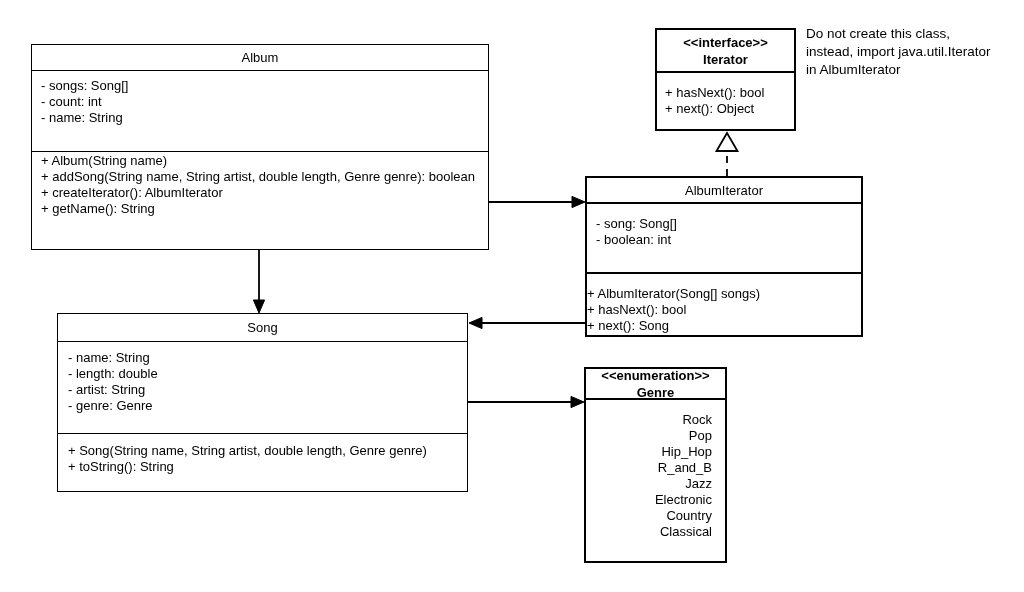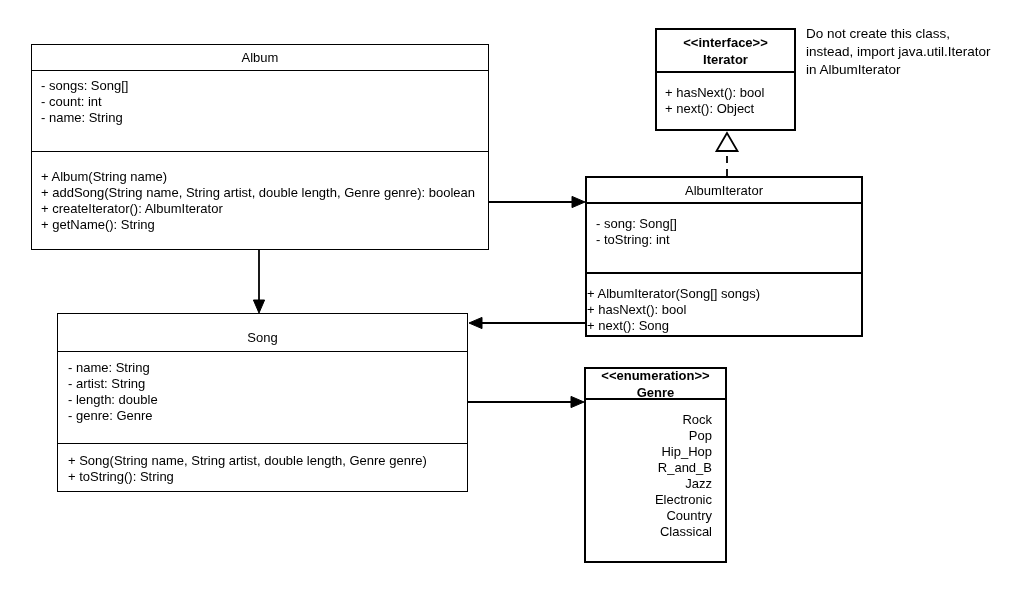--- a/index.html
+++ b/index.html
@@ -25,33 +25,33 @@
   }
   .uml-section.sep{border-top:1.5px solid #000000;}
   .thick .uml-section.sep{border-top-width:2px;}
   .uml-section.grow{flex:1 1 auto;}
   .uml-line{line-height:16px;white-space:nowrap;}
 
   
   #box-album{left:31px;top:44px;width:458px;height:206px;}
   #box-album .uml-title{height:26px;}
   #box-album .attrs{height:80px;padding:7px 9px;}
-  #box-album .methods{padding:17px 9px;}
+  #box-album .methods{padding:1px 9px;}
 
   #box-iterator{left:655px;top:28px;width:141px;height:103px;}
   #box-iterator .uml-title{height:43px;}
   #box-iterator .methods{padding:12px 8px;}
 
   #box-albumiterator{left:585px;top:176px;width:278px;height:161px;}
   #box-albumiterator .uml-title{height:26px;}
   #box-albumiterator .attrs{height:68px;padding:12px 9px;}
   #box-albumiterator .methods{padding:12px 0;}
 
   #box-song{left:57px;top:313px;width:411px;height:179px;}
-  #box-song .uml-title{height:28px;margin-top:10px;}
+  #box-song .uml-title{height:28px;}
   #box-song .attrs{height:91px;padding:8px 10px;}
   #box-song .methods{padding:9px 10px;}
 
   #box-genre{left:584px;top:367px;width:143px;height:196px;}
   #box-genre .uml-title{height:31px;}
   #box-genre .values{padding:12px 13px;text-align:right;}
 
   #note{
     position:absolute;left:806px;top:25px;width:232px;
     font-size:13.5px;line-height:18px;
@@ -114,35 +114,35 @@
     <div class="uml-section methods grow">
         <div class="uml-line">+ hasNext(): bool</div>
         <div class="uml-line">+ next(): Object</div>
       </div>
   </div>
 
   <div class="uml-box thick" id="box-albumiterator">
     <div class="uml-title">AlbumIterator</div>
     <div class="uml-section attrs">
         <div class="uml-line">- song: Song[]</div>
-        <div class="uml-line">- toString: int</div>
+        <div class="uml-line">- boolean: int</div>
       </div>
     <div class="uml-section methods sep grow">
         <div class="uml-line">+ AlbumIterator(Song[] songs)</div>
         <div class="uml-line">+ hasNext(): bool</div>
         <div class="uml-line">+ next(): Song</div>
       </div>
   </div>
 
   <div class="uml-box" id="box-song">
     <div class="uml-title">Song</div>
     <div class="uml-section attrs">
         <div class="uml-line">- name: String</div>
+        <div class="uml-line">- length: double</div>
         <div class="uml-line">- artist: String</div>
-        <div class="uml-line">- length: double</div>
         <div class="uml-line">- genre: Genre</div>
       </div>
     <div class="uml-section methods sep grow">
         <div class="uml-line">+ Song(String name, String artist, double length, Genre genre)</div>
         <div class="uml-line">+ toString(): String</div>
       </div>
   </div>
 
   <div class="uml-box thick" id="box-genre">
     <div class="uml-title bold">

